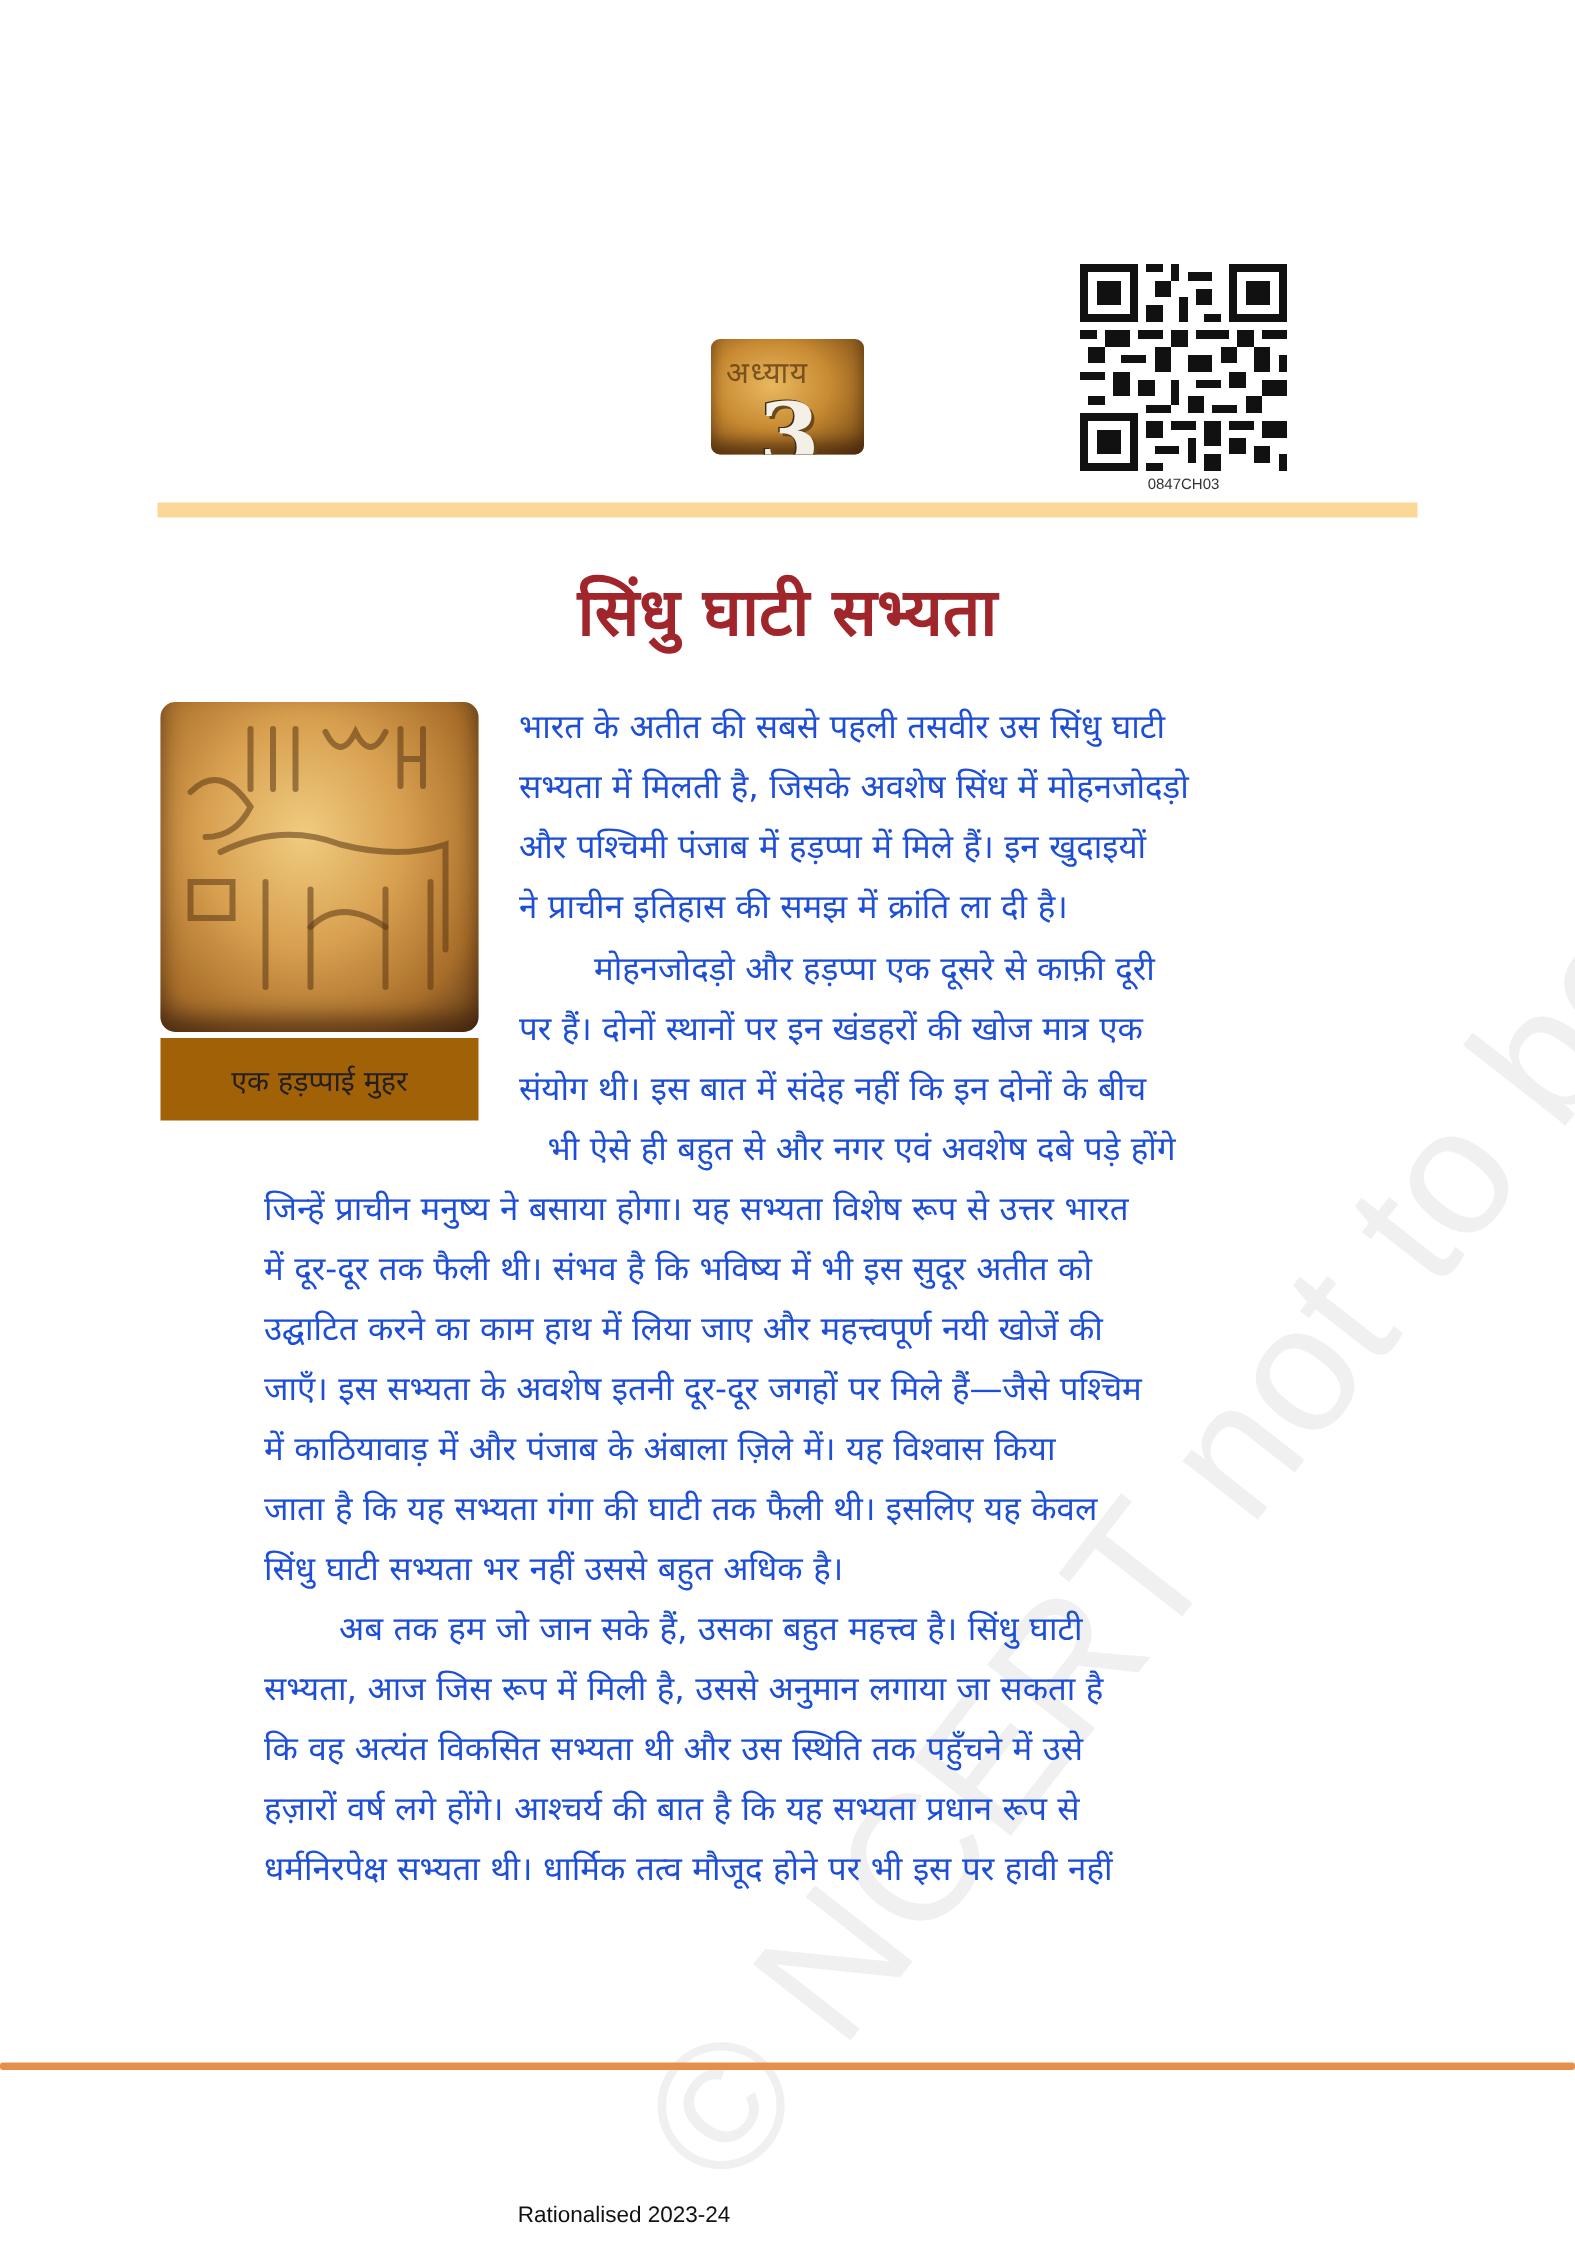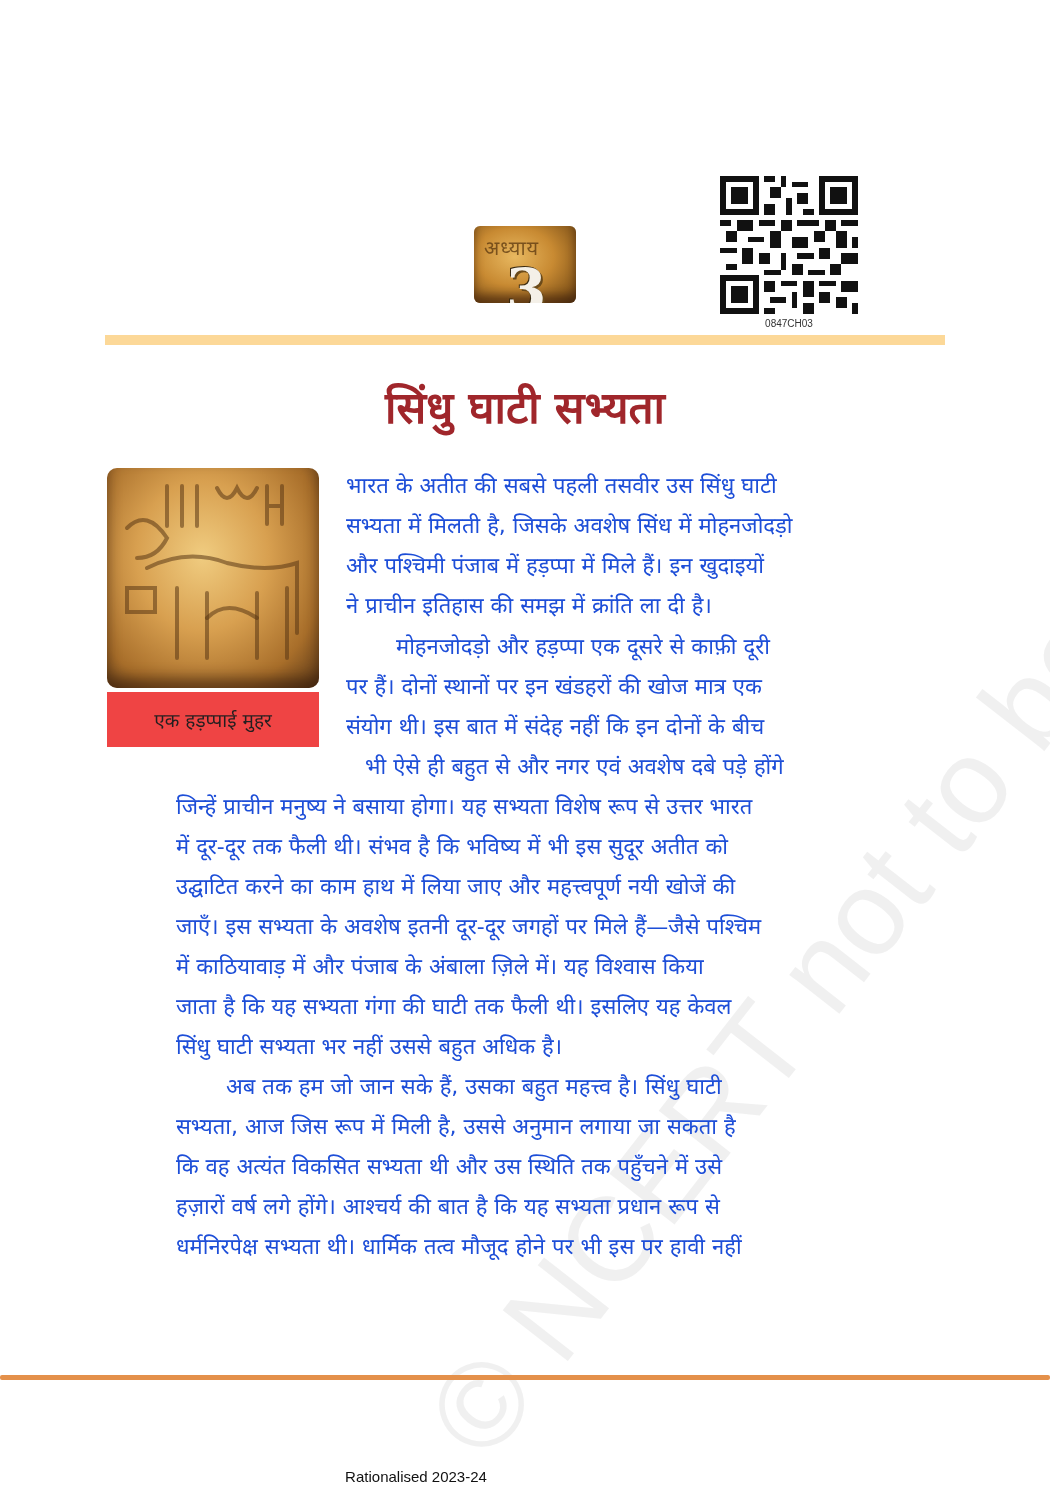--- a/index.html
+++ b/index.html
@@ -11,21 +11,21 @@
     .chapter-badge .badge-num { position: absolute; left: 32px; top: 30px; font-family: "DejaVu Serif", serif; font-size: 58px; font-weight: bold; color: #f4f0e8;
       text-shadow: 2px 2px 0 #6a4a1a, -1px -1px 0 #3a2a10; }
     .qr { position: absolute; left: 720px; top: 176px; width: 138px; height: 138px; }
     .qr-code { position: absolute; left: 715px; top: 318px; width: 148px; text-align: center; font-family: "Liberation Sans", sans-serif; font-size: 10px; color: #333; }
     .header-rule { position: absolute; left: 105px; top: 335px; width: 840px; height: 10px; background: #fcd898; }
     .title { position: absolute; left: 0; top: 376px; width: 1050px; text-align: center; font-size: 44px; font-weight: bold; color: #a0262b; }
     .seal { position: absolute; left: 107px; top: 468px; width: 212px; height: 220px; border-radius: 10px;
       background: radial-gradient(ellipse at 45% 40%, #f0cc80 0%, #d8a050 40%, #a86e2a 75%, #5a3818 100%);
       box-shadow: inset 0 -10px 14px rgba(50,25,10,0.6); overflow: hidden; }
     .seal svg { position: absolute; left: 0; top: 0; }
-    .caption { position: absolute; left: 107px; top: 692px; width: 212px; height: 55px; background: #ef4444; display: flex; align-items: center; justify-content: center; font-size: 19px; color: #231f20; }
+    .caption { position: absolute; left: 107px; top: 692px; width: 212px; height: 55px; background: #a16207; display: flex; align-items: center; justify-content: center; font-size: 19px; color: #231f20; }
     .para-line { position: absolute; font-size: 22px; line-height: 22px; white-space: nowrap; color: #1d4ed8; }
     .watermark { position: absolute; left: 130px; top: 720px; transform: rotate(-52deg); transform-origin: center; font-family: "Liberation Sans", sans-serif; font-size: 120px; color: rgba(200,200,200,0.28); white-space: nowrap; pointer-events: none; line-height: 110px; }
     .footer-rule { position: absolute; left: 0; top: 1375px; width: 1050px; height: 5px; background: #e4904a; border-radius: 2px; }
     .footer-text { position: absolute; left: 0; top: 1468px; width: 832px; text-align: center; font-family: "Liberation Sans", sans-serif; font-size: 15px; color: #111; }
   </style>
 </head>
 <body>
 
 <div class="watermark">© NCERT not to be republished</div>
 

